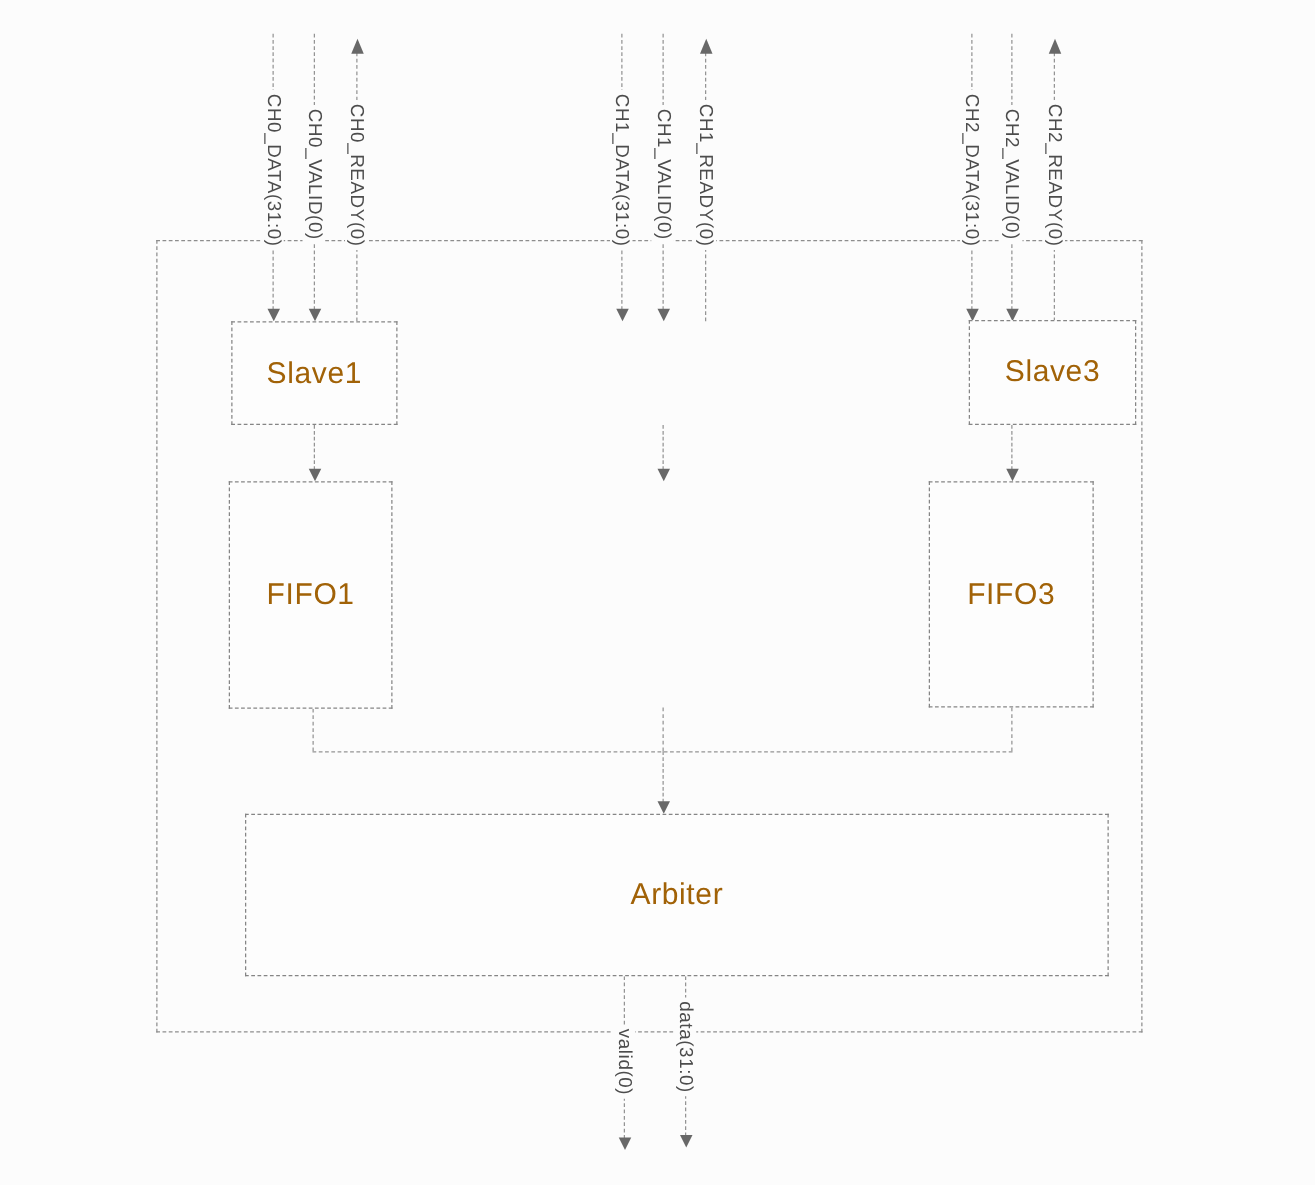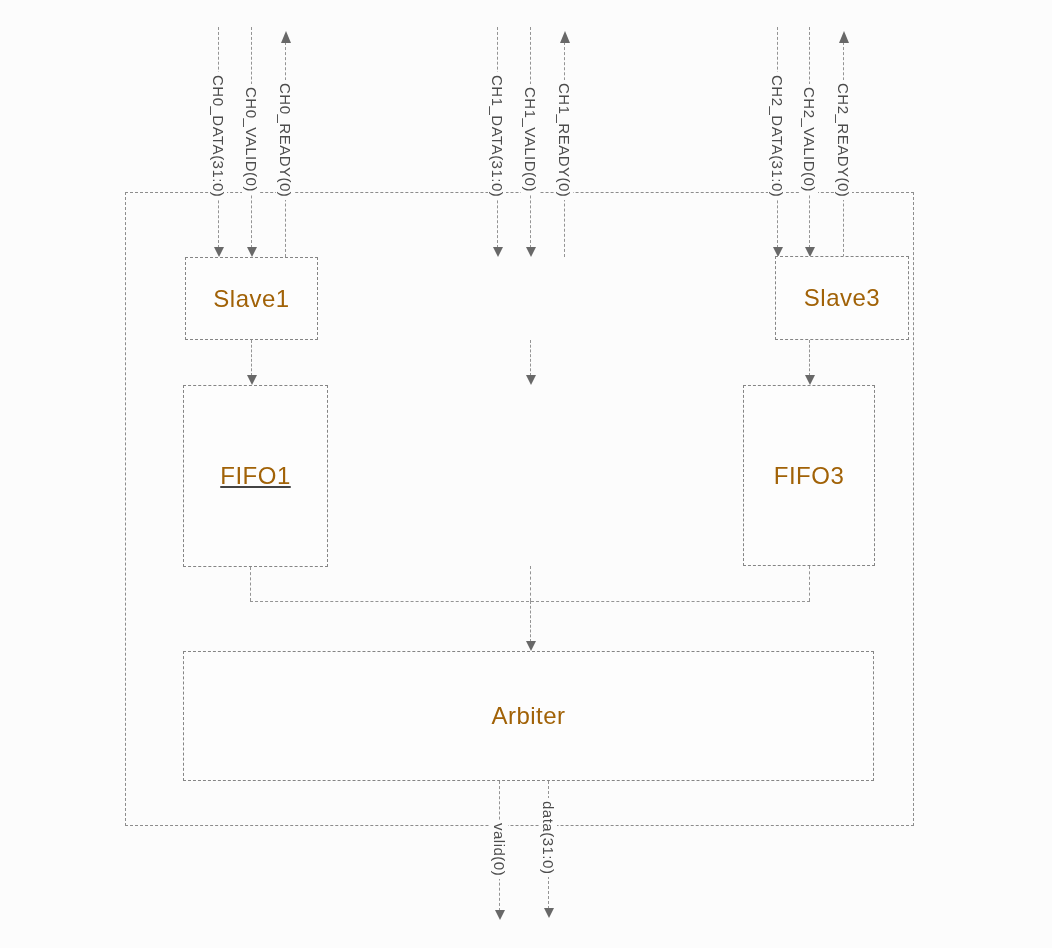--- a/index.html
+++ b/index.html
@@ -142,35 +142,35 @@
     <span class="box-label">Slave3</span>
   </div>
 
   <div class="vline" style="left:251px; top:340px; height:36px;"></div>
   <div class="arrow-down" style="left:247px; top:375px;"></div>
   <div class="vline" style="left:530px; top:340px; height:36px;"></div>
   <div class="arrow-down" style="left:526px; top:375px;"></div>
   <div class="vline" style="left:809px; top:340px; height:36px;"></div>
   <div class="arrow-down" style="left:805px; top:375px;"></div>
 
-  <div class="box" style="left:183px; top:385px; width:145px; height:182px;text-decoration:underline;">
+  <div class="box" style="left:183px; top:385px; width:131px; height:182px;">
     <span class="box-label">FIFO1</span>
   </div>
   <div class="box" style="left:743px; top:385px; width:132px; height:181px;">
     <span class="box-label">FIFO3</span>
   </div>
 
   <div class="vline" style="left:250px; top:567px; height:34px;"></div>
   <div class="vline" style="left:530px; top:566px; height:35px;"></div>
   <div class="vline" style="left:809px; top:566px; height:35px;"></div>
   <div class="hline" style="left:250px; top:601px; width:560px;"></div>
   <div class="vline" style="left:530px; top:601px; height:41px;"></div>
   <div class="arrow-down" style="left:526px; top:641px;"></div>
 
-  <div class="box" style="left:183px; top:651px; width:691px; height:130px;">
+  <div class="box" style="left:196px; top:651px; width:691px; height:130px;">
     <span class="box-label">Arbiter</span>
   </div>
 
   <div class="vline" style="left:499px; top:781px; height:130px;"></div>
   <div class="arrow-down" style="left:495px; top:910px;"></div>
   <div class="vline" style="left:548px; top:781px; height:128px;"></div>
   <div class="arrow-down" style="left:544px; top:908px;"></div>
 
   <div class="vlabel" style="left:490px; top:820px;">valid(0)</div>
   <div class="vlabel" style="left:539px; top:798px;">data(31:0)</div>

